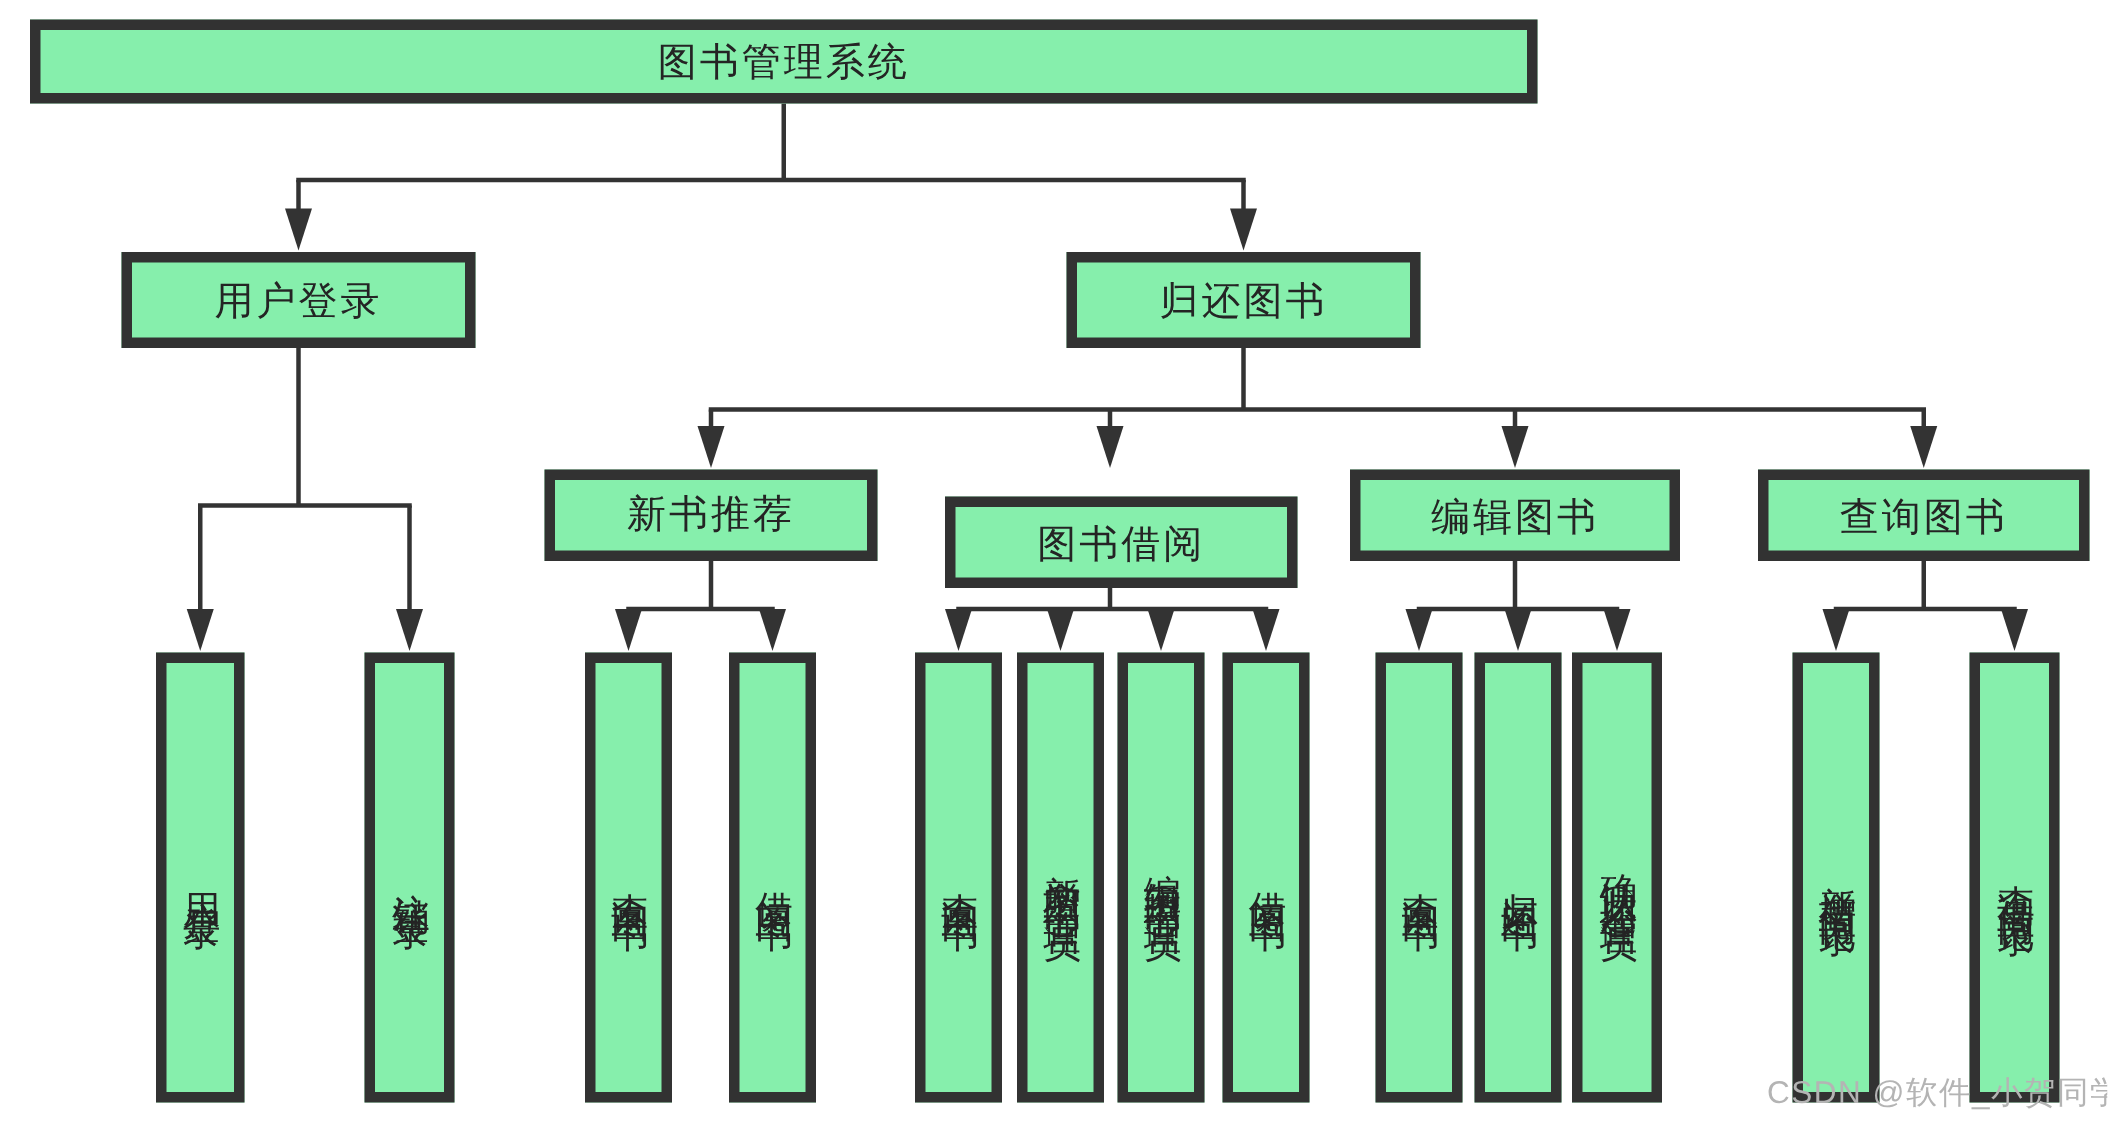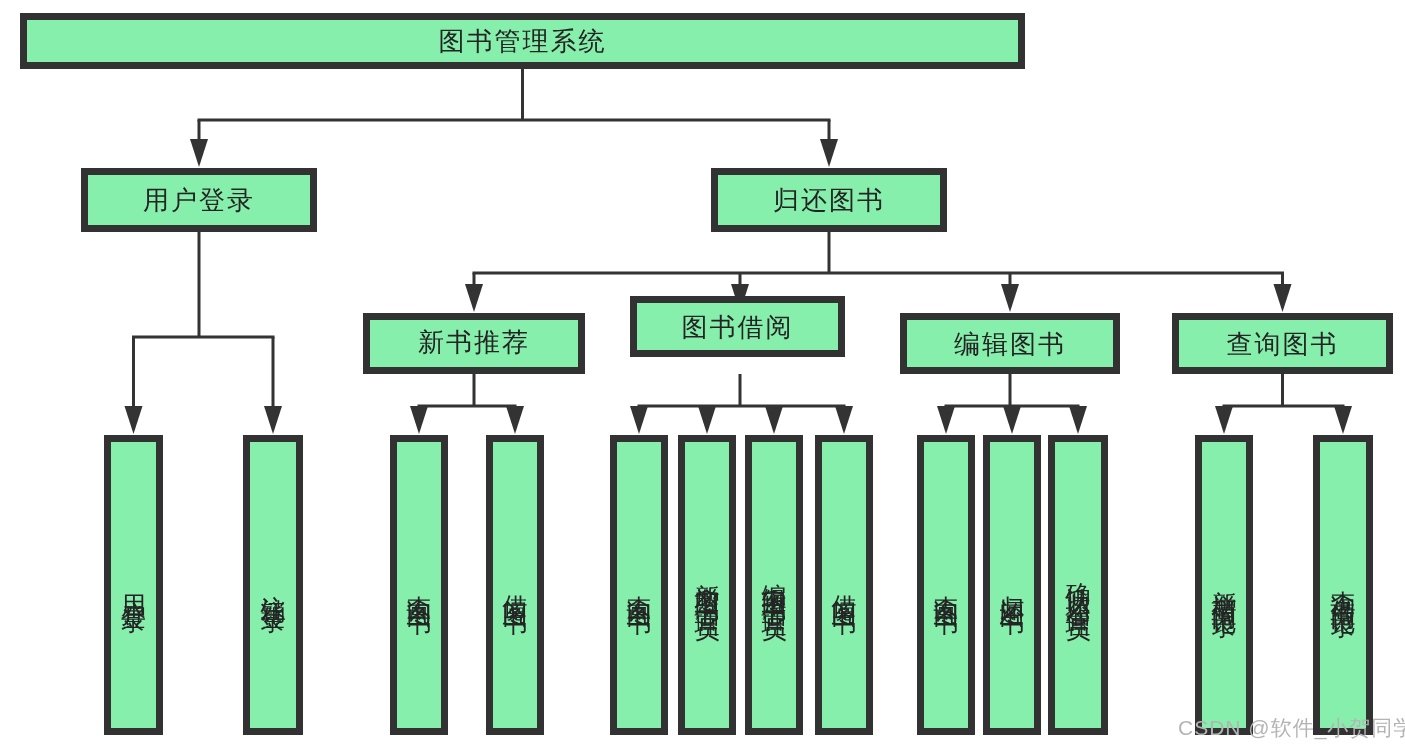--- a/index.html
+++ b/index.html
@@ -129,21 +129,21 @@
       </div>
       <div class="node h" style="left: 81px; top: 168px; width: 236px; height: 64px; border-color: rgb(50, 50, 50);">
         <span class="lbl">用户登录</span>
       </div>
       <div class="node h" style="left: 711px; top: 168px; width: 236px; height: 64px; border-color: rgb(50, 50, 50);">
         <span class="lbl">归还图书</span>
       </div>
       <div class="node h" style="left: 363px; top: 313px; width: 222px; height: 61px; border-color: rgb(50, 50, 50); font-family: Liberation Mono, monospace;">
         <span class="lbl">新书推荐</span>
       </div>
-      <div class="node h" style="left: 630px; top: 296px; width: 215px; height: 61px; border-color: rgb(50, 50, 50);">
+      <div class="node h" style="left: 630px; top: 331px; width: 235px; height: 61px; border-color: rgb(50, 50, 50);">
         <span class="lbl">图书借阅</span>
       </div>
       <div class="node h" style="left: 900px; top: 313px; width: 220px; height: 61px; border-color: rgb(50, 50, 50);">
         <span class="lbl">编辑图书</span>
       </div>
       <div class="node h" style="left: 1172px; top: 313px; width: 221px; height: 61px; border-color: rgb(50, 50, 50);">
         <span class="lbl">查询图书</span>
       </div>
       <div class="node v" style="left: 104px; top: 435px; width: 59px; height: 300px; border-color: rgb(50, 50, 50);">
         <span class="lbl">用户登录</span>

